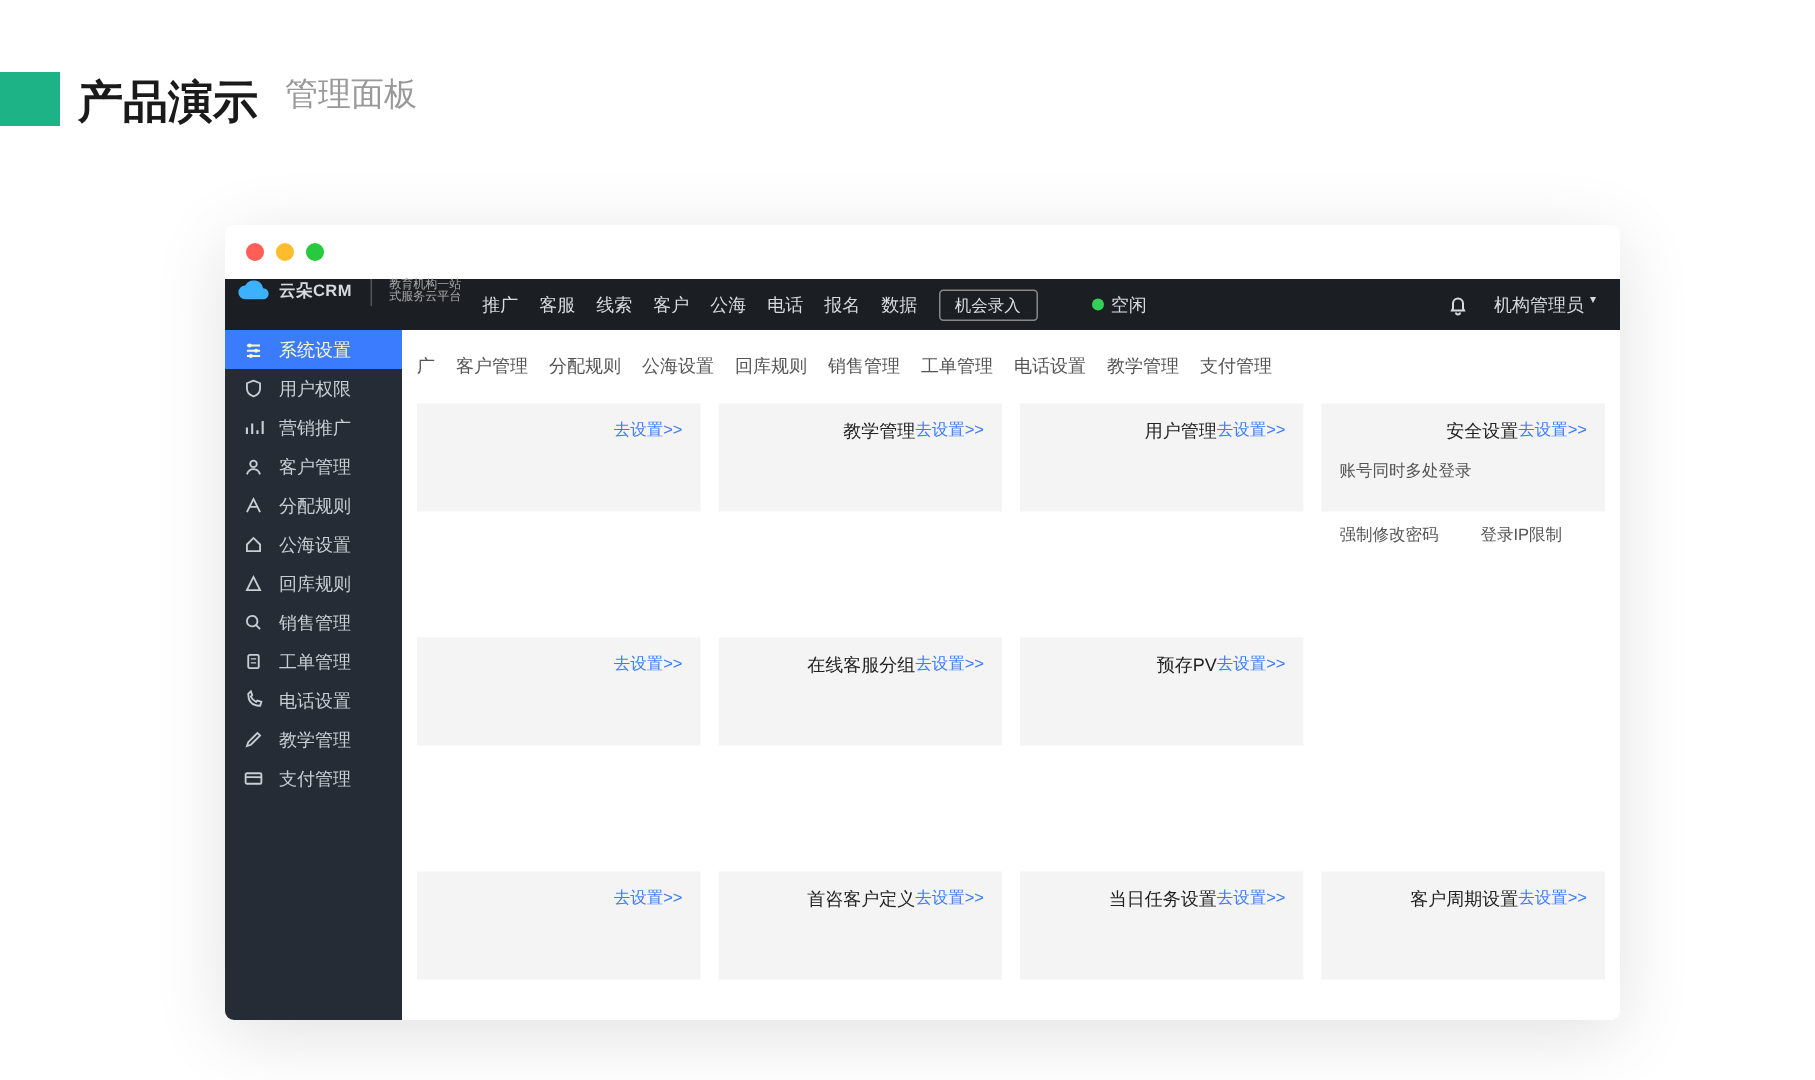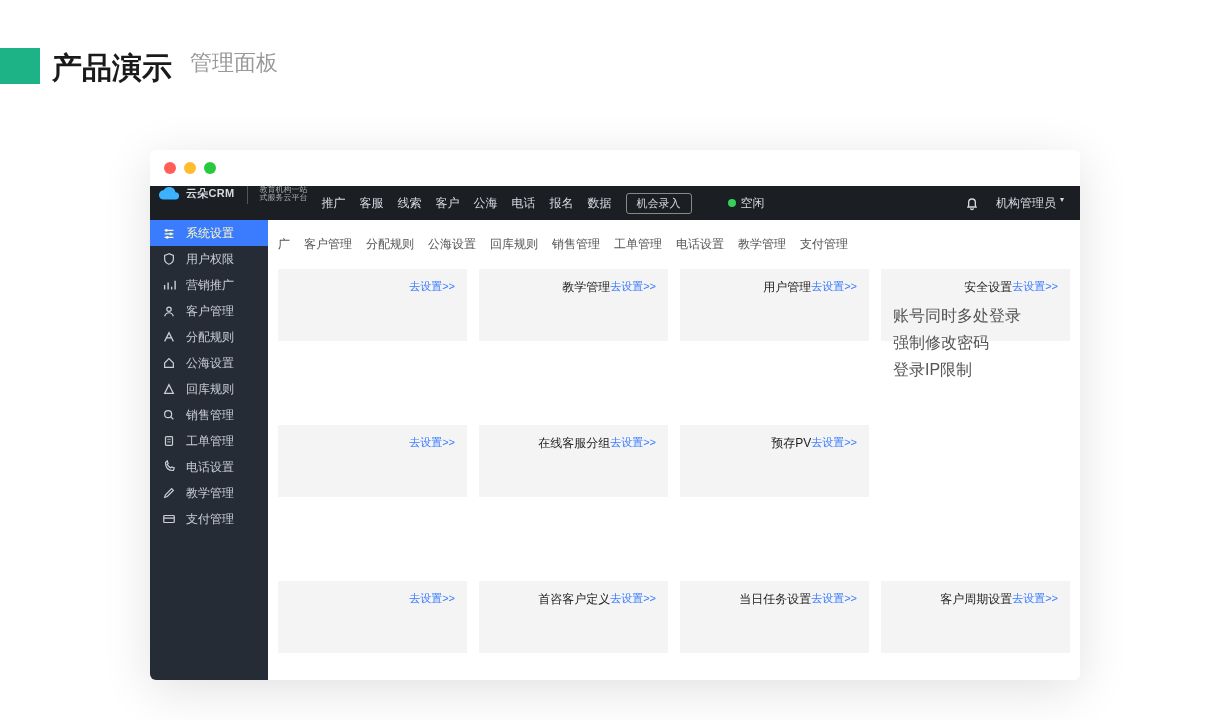--- a/index.html
+++ b/index.html
@@ -43,21 +43,21 @@
 
 .main{flex:1;background:#fff;overflow:hidden}
 .tabs{display:flex;gap:0;padding:10px 0 0 10px;font-size:12px;color:#555;align-items:center}
 .tabs .tab{padding:6px 7px;cursor:pointer}
 .tabs .tab.cut{padding-left:0}
 .grid{padding:10px 10px 0 10px;display:grid;grid-template-columns:repeat(4,1fr);gap:12px}
 .card{background:#f4f4f5;height:72px;padding:10px 12px;font-size:12px;color:#222;position:relative}
 .card .hd{display:flex;justify-content:flex-end}
 .card .t{font-weight:500}
 .card .go{color:#3b7cff;cursor:pointer;font-size:11px}
-.card .chips{display:flex;flex-wrap:wrap;gap:6px;margin-top:10px;font-size:16px;color:#555}
+.card .chips{display:flex;flex-wrap:wrap;gap:28px;margin-top:10px;font-size:11px;color:#555}
 .spacer{height:74px}
 
 svg{display:block}
 </style>
 </head>
 <body>
 
 <div class="page-title">
   <div class="bar"></div>
   <h1>产品演示</h1>

